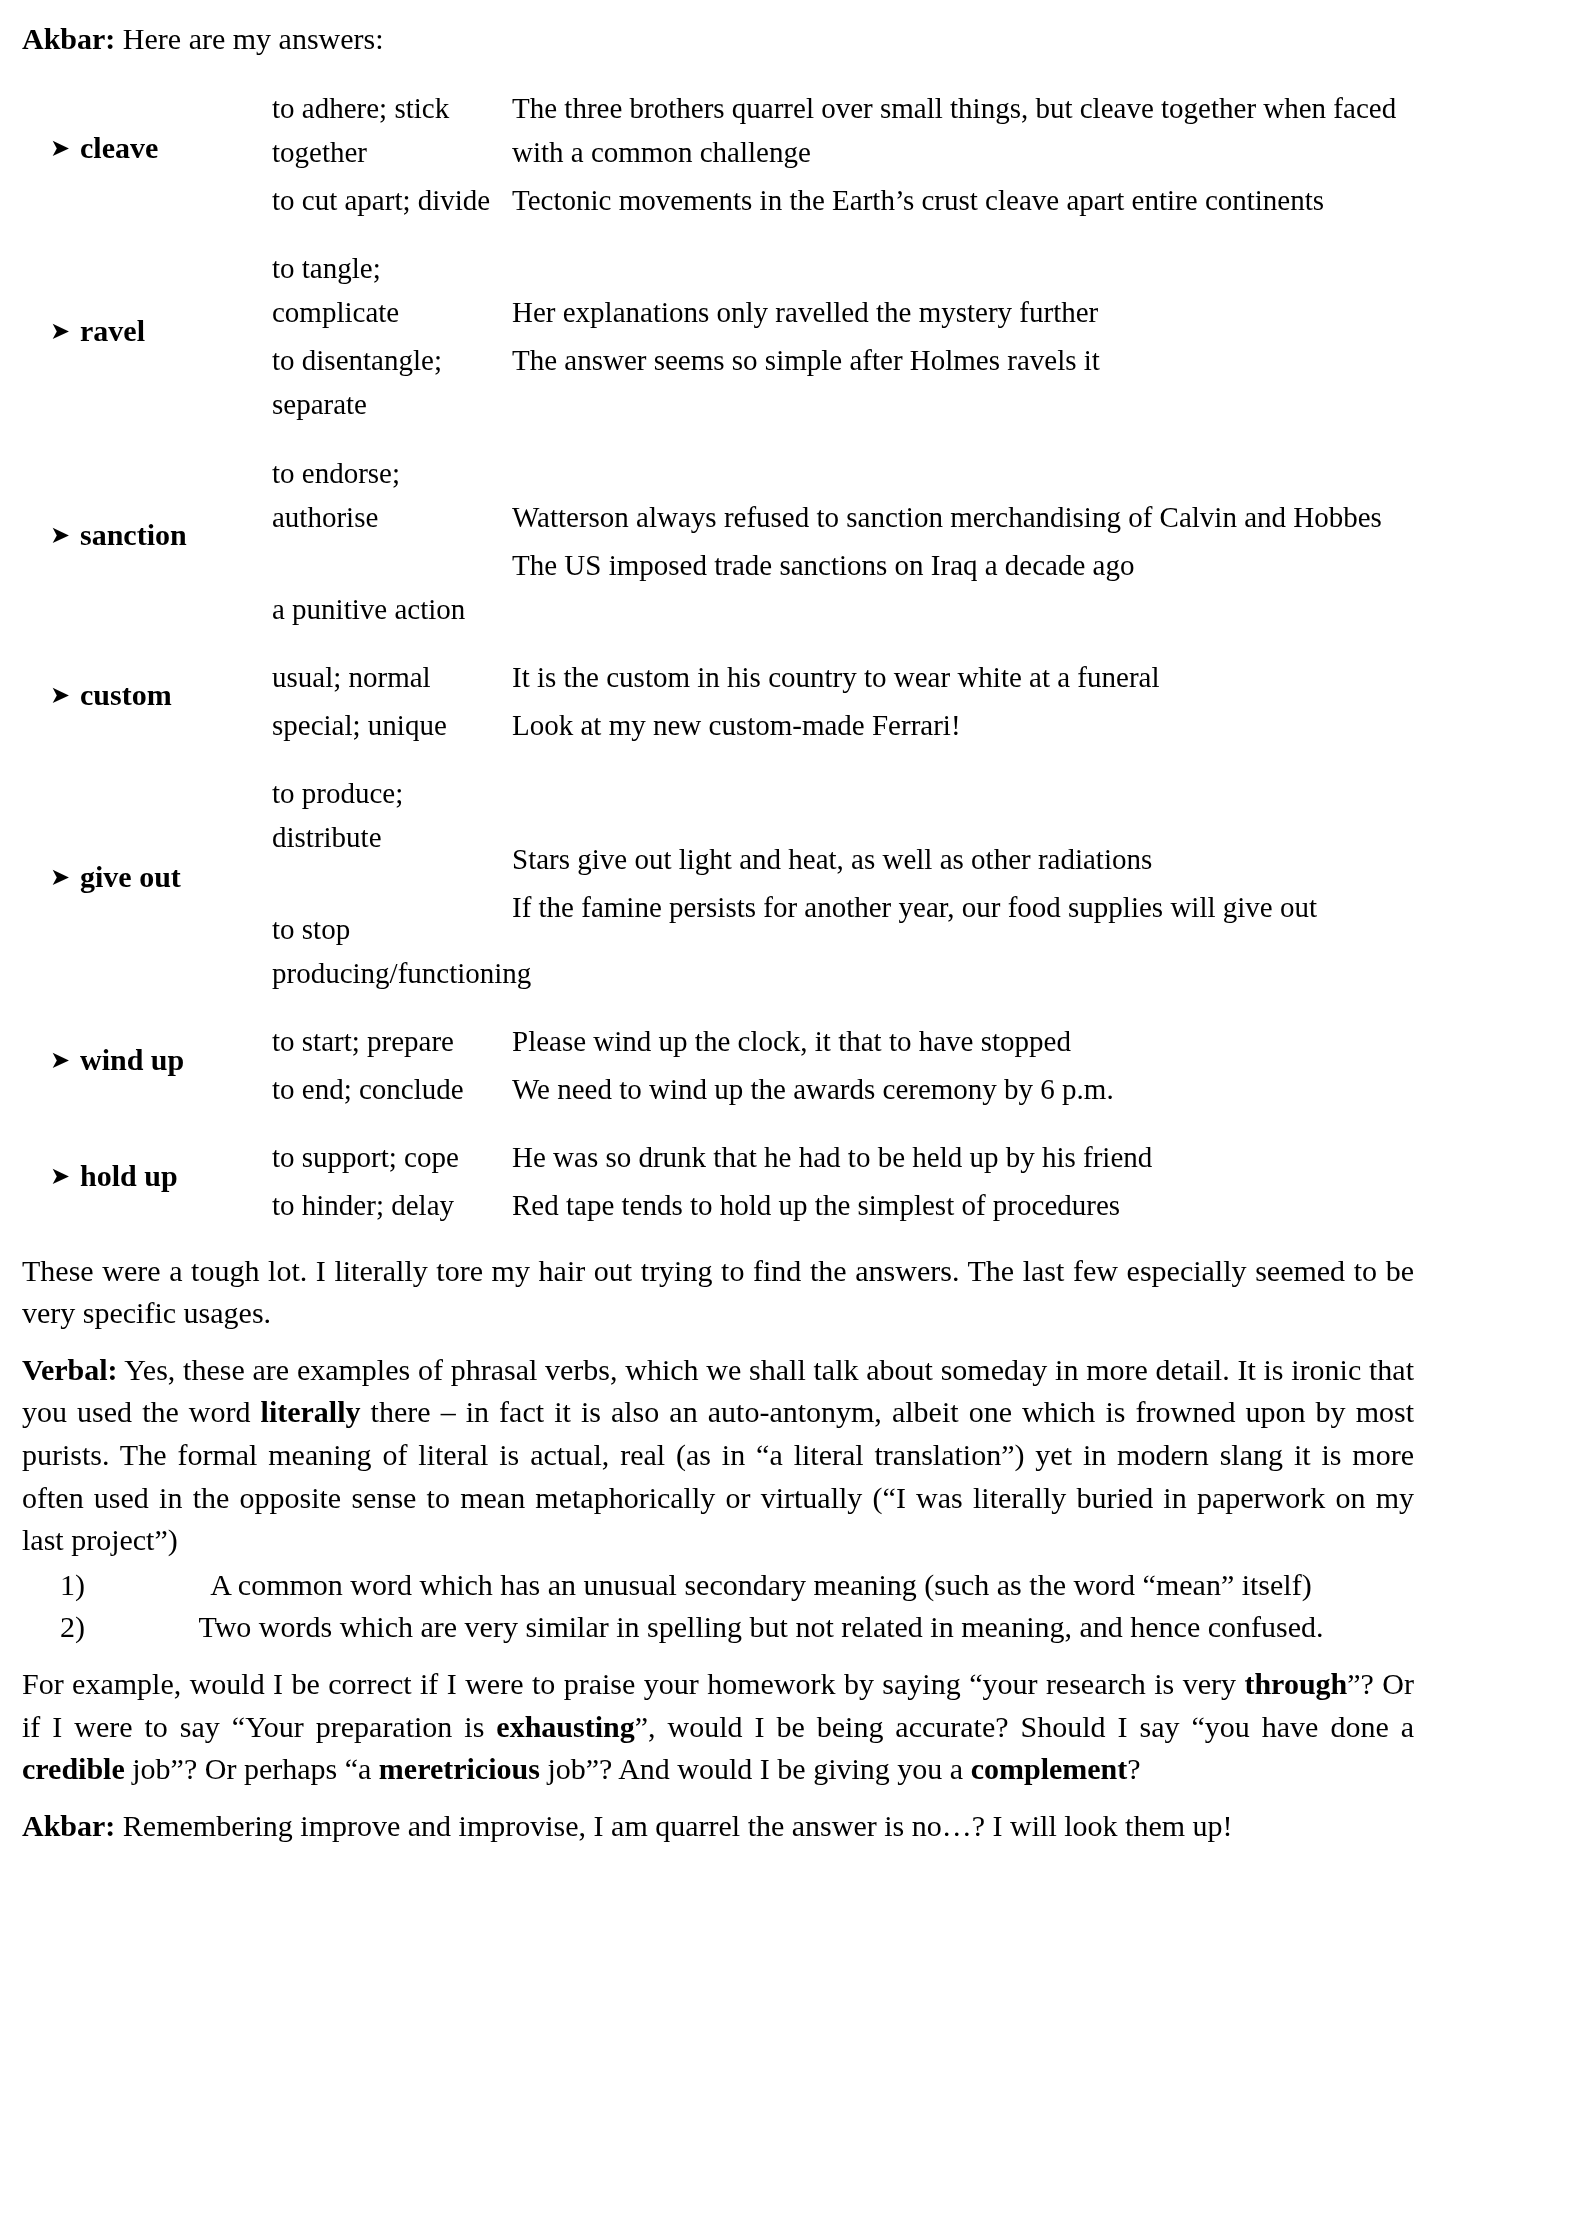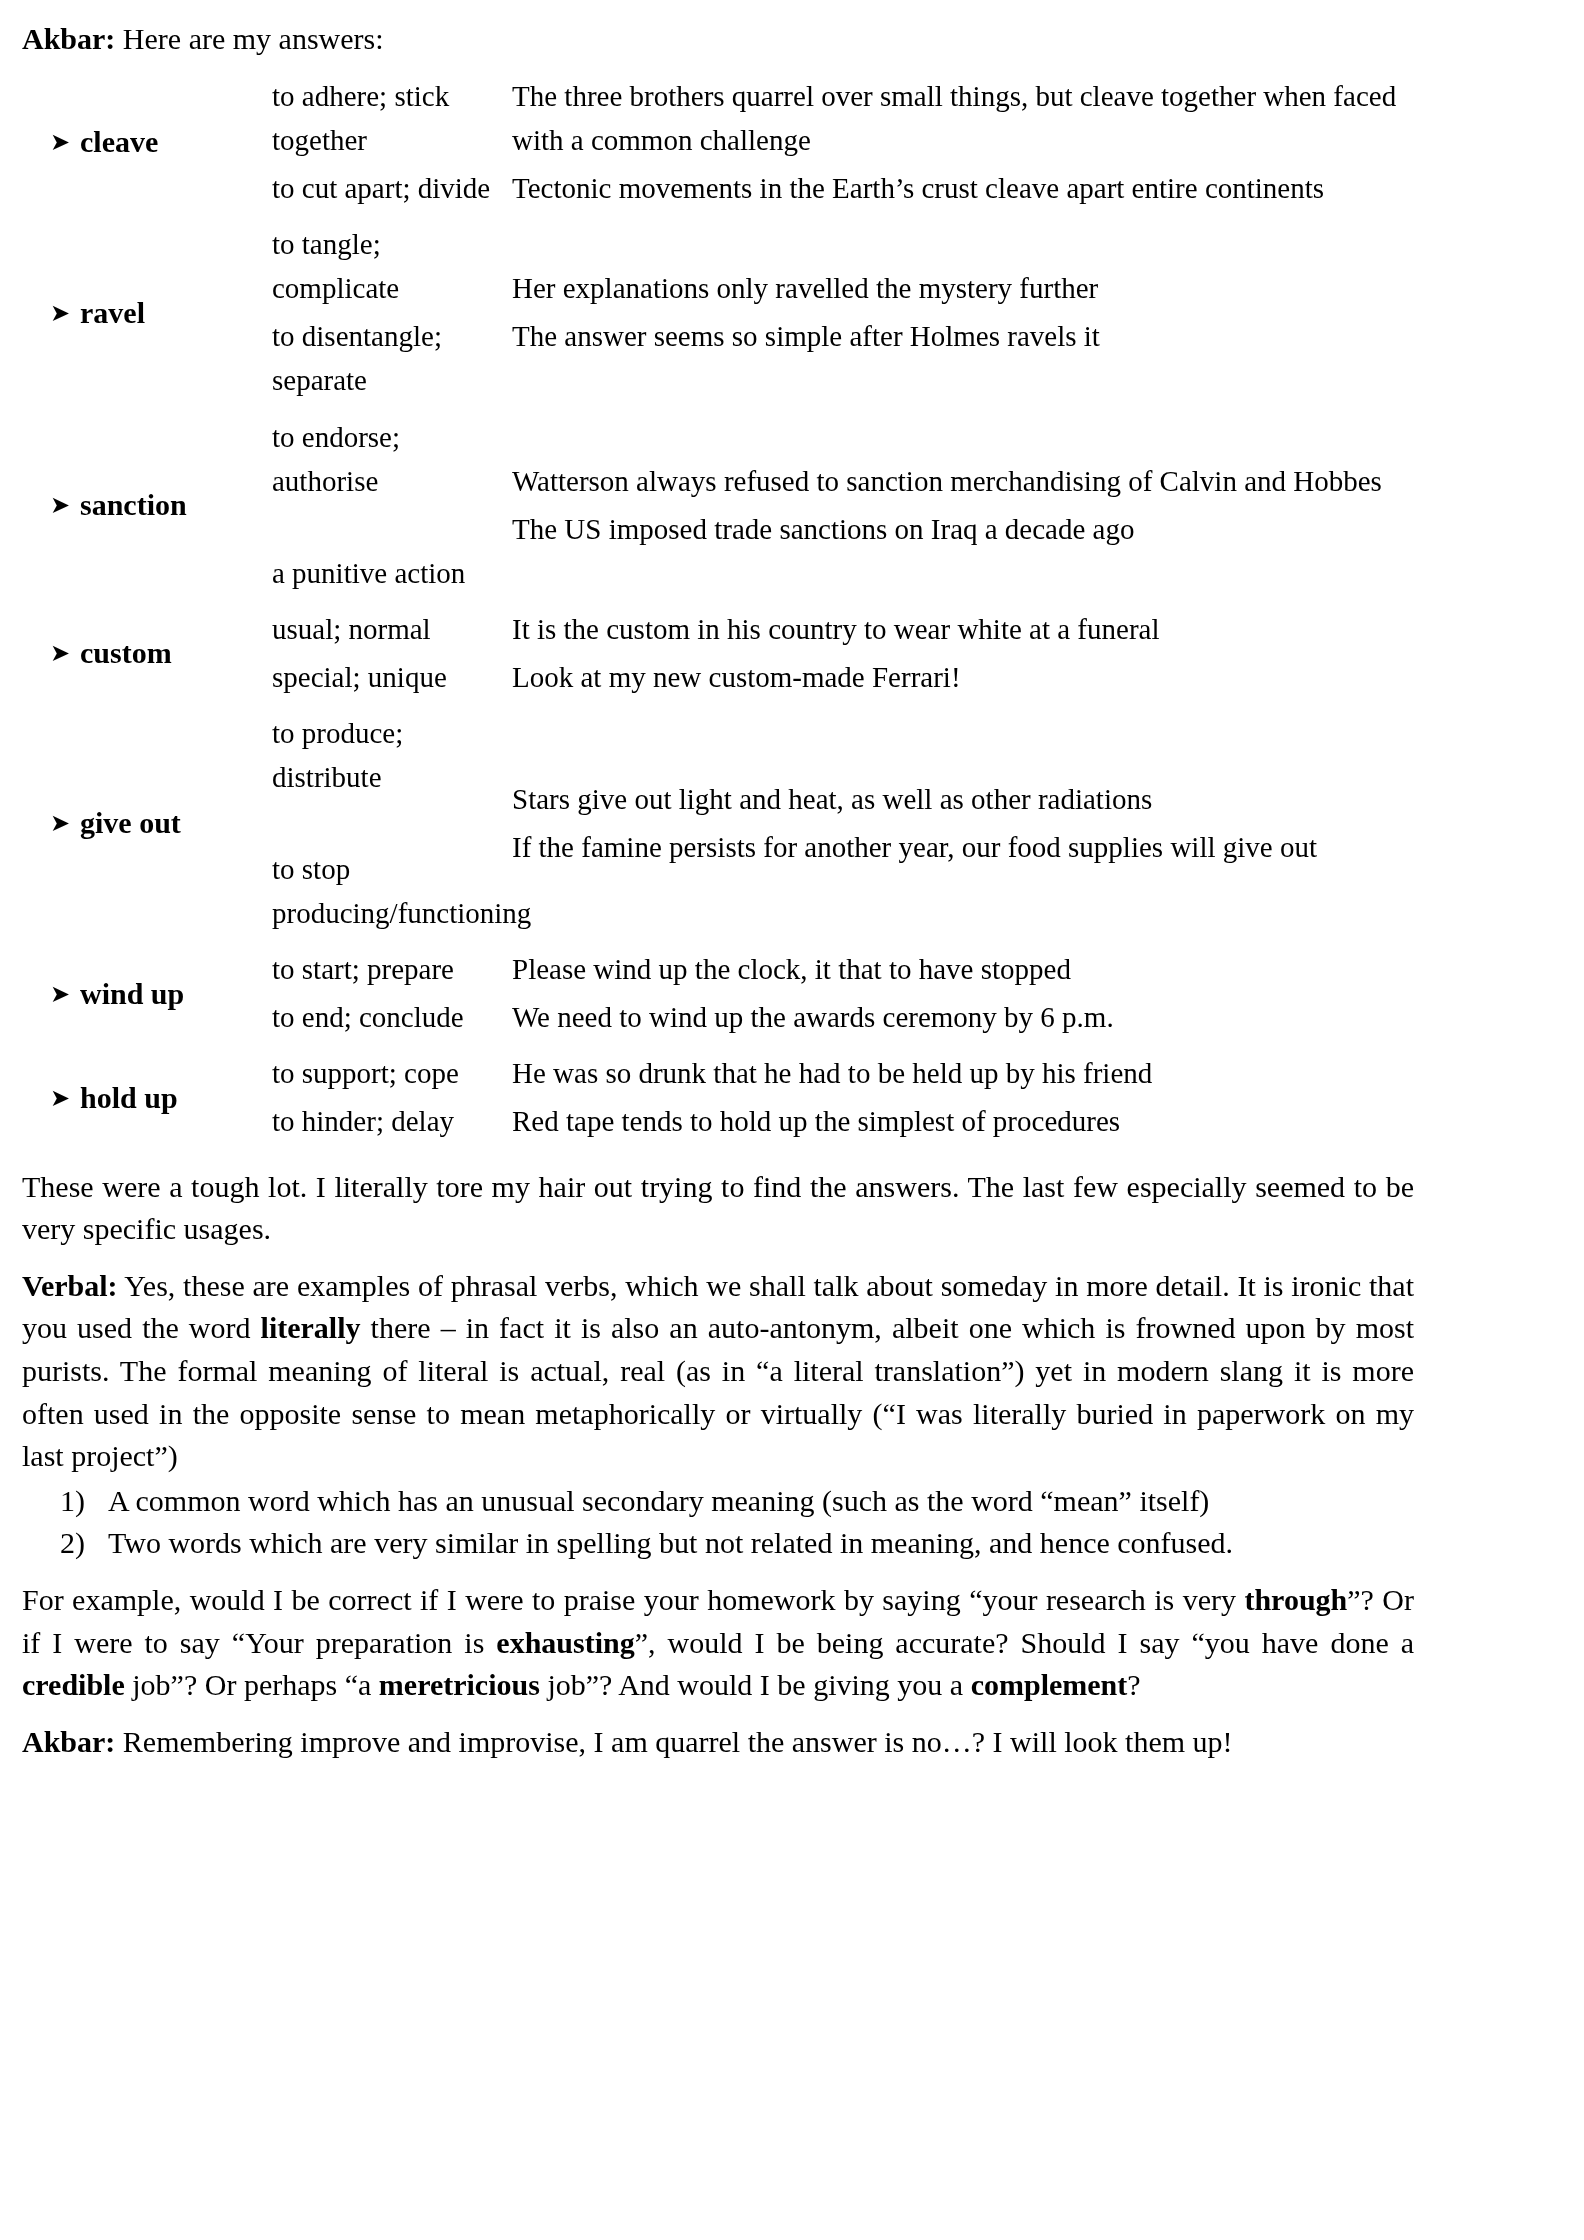--- a/index.html
+++ b/index.html
@@ -68,21 +68,21 @@
     padding-right: 12px !important;
   }
   .ex-cell {
     font-size: 29px;
     line-height: 1.52;
   }
   .mean-line, .ex-line {
     display: block;
     min-height: 44px;
   }
-  .sub-a { padding-bottom: 2px; }
+  .sub-a { padding-bottom: 2px; margin-top: 12px; }
   .sub-b { padding-top: 2px; }
 
   
   .defs tr.grp > td { padding-top: 6px !important; padding-bottom: 6px !important; }
 
   
   p.body {
     margin: 14px 0 0 0;
     text-align: justify;
     font-size: 30px;
@@ -94,21 +94,21 @@
   ol.cats {
     margin: 2px 0 0 0;
     padding-left: 78px;
     font-size: 30px;
     line-height: 1.42;
   }
   ol.cats li {
     padding-left: 8px;
     margin: 0;
   }
-  ol.cats { list-style-type: decimal; }
+  ol.cats { list-style-type: decimal; text-align: center; }
   ol.cats li::marker { content: counter(list-item) ")  "; }
 </style>
 </head>
 <body>
 
 <div class="page">
 
   <p class="speaker-line">
     <span class="speaker">Akbar:</span><span> Here are my answers:</span>
   </p>

